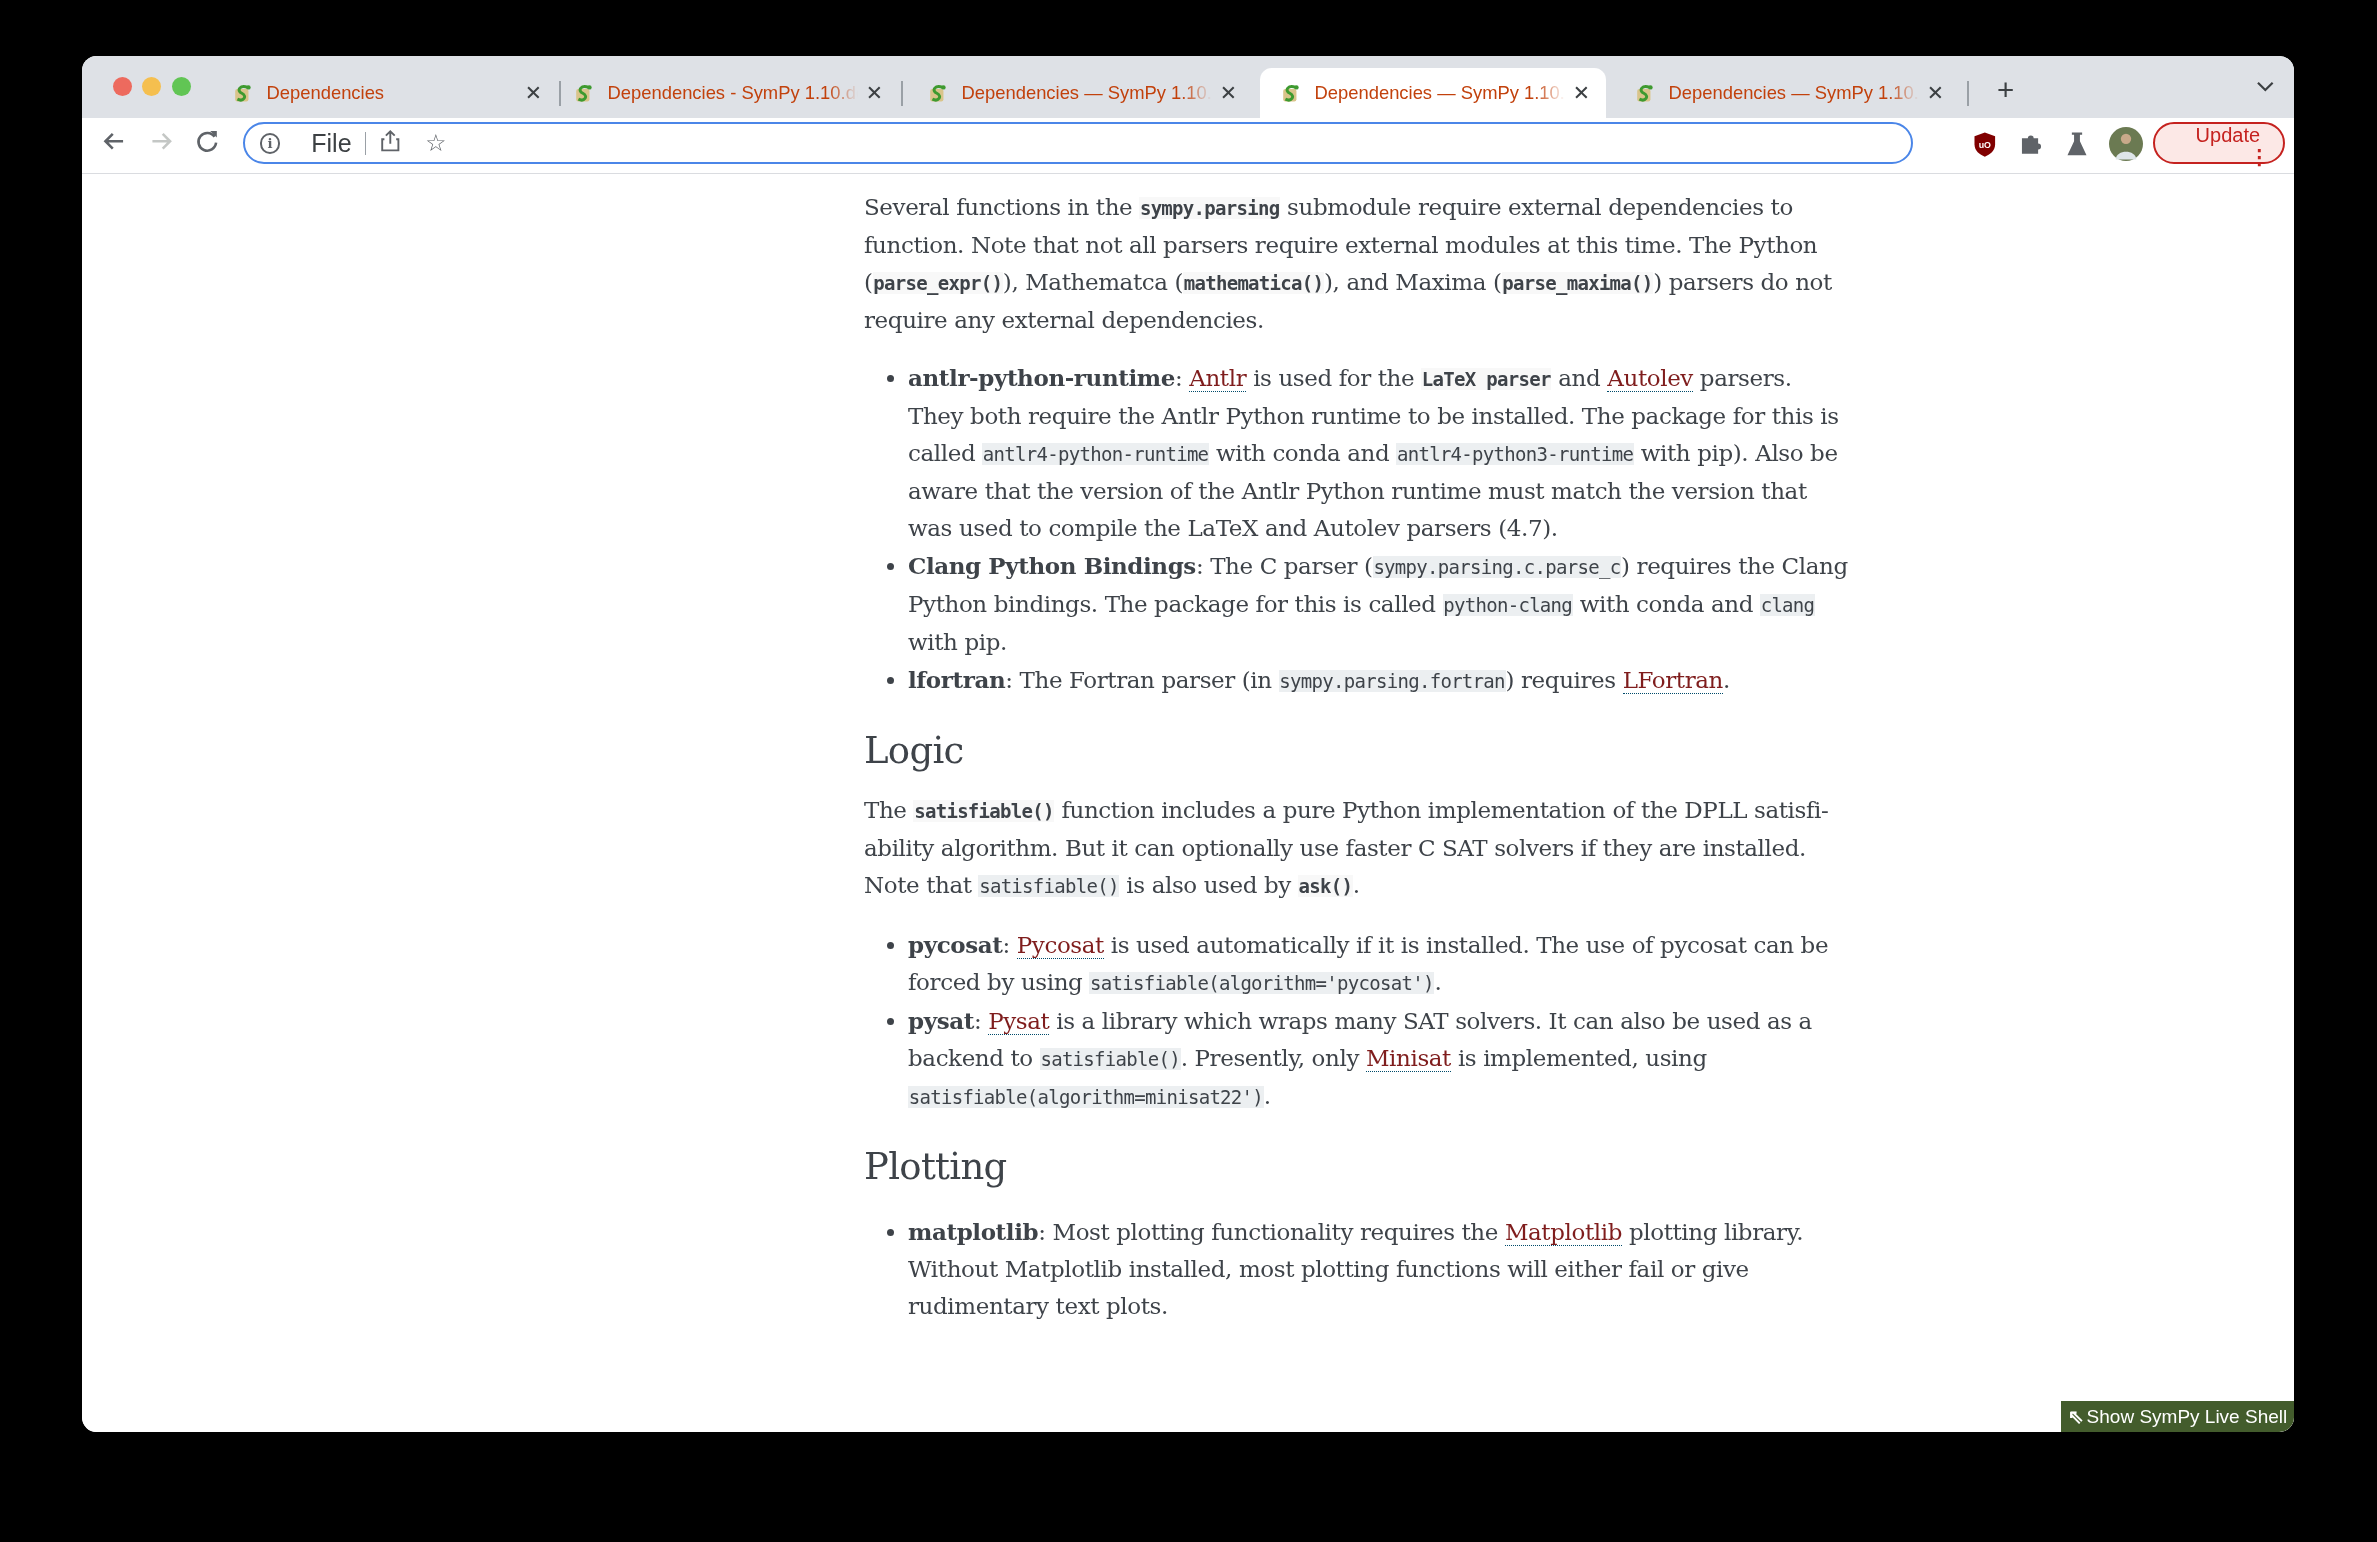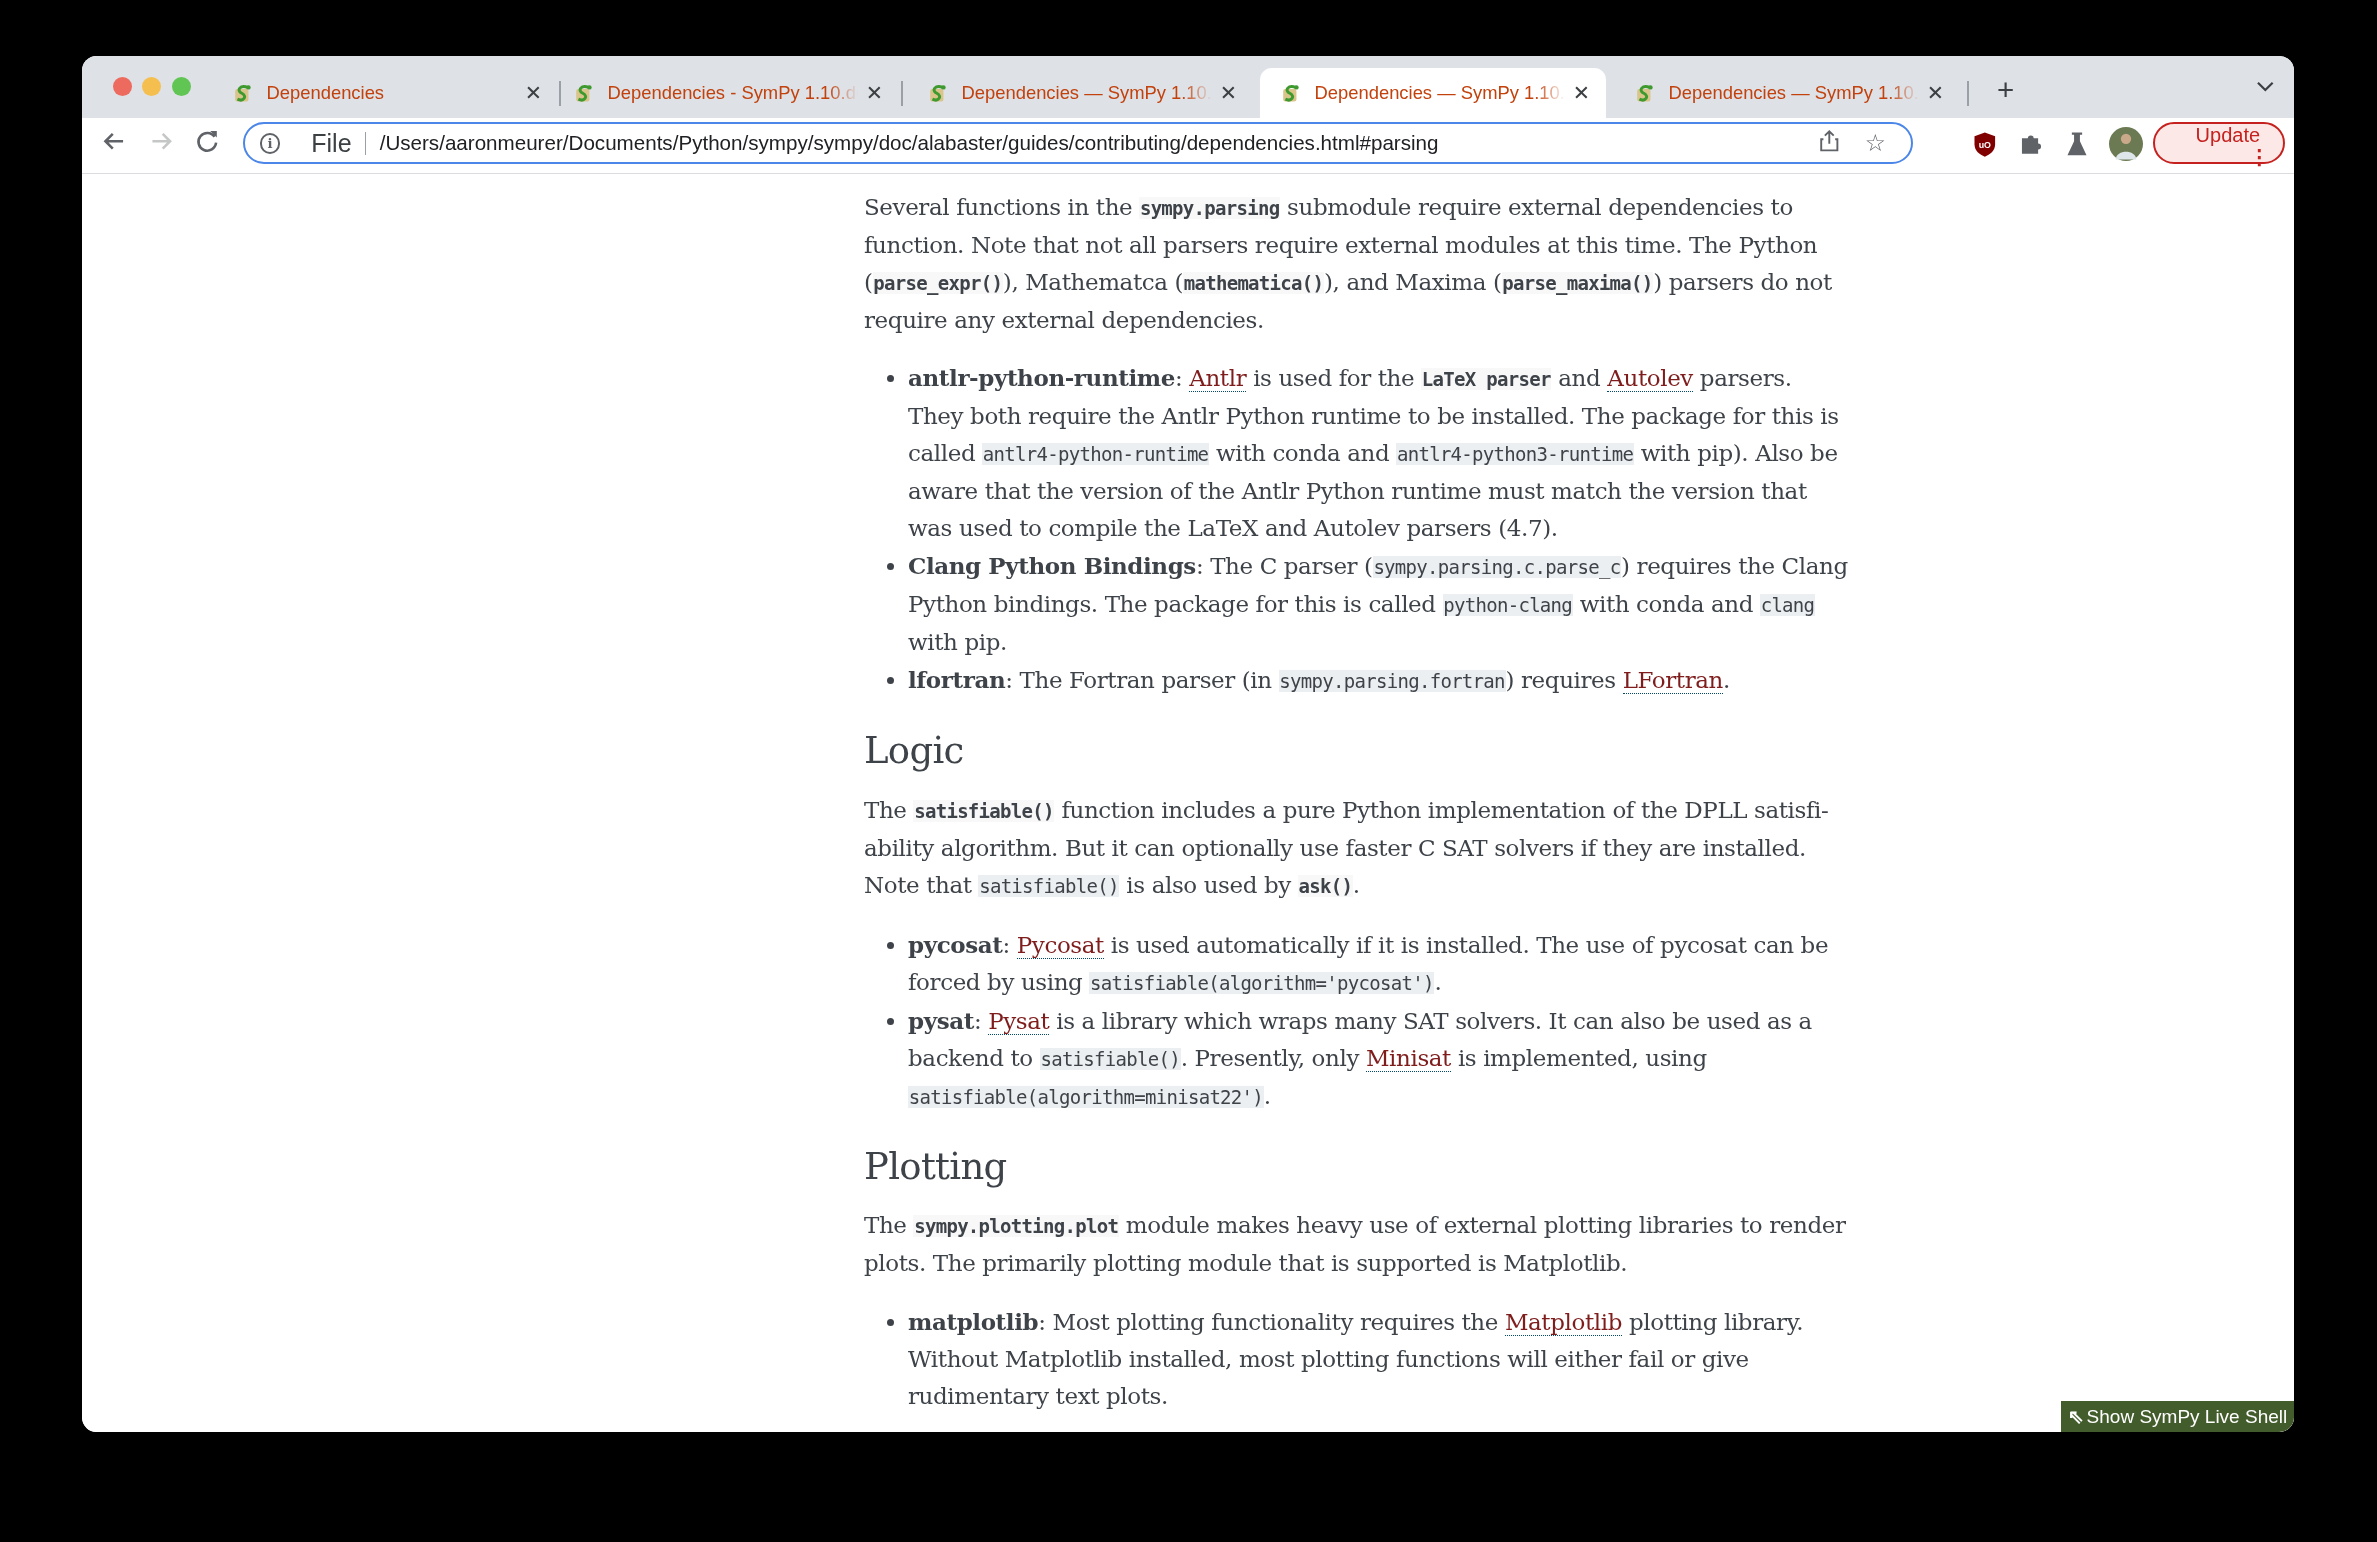--- a/index.html
+++ b/index.html
@@ -126,21 +126,20 @@
       <svg width="26.5" height="26.5" viewBox="0 0 36 36">
           <path d="M28 12 A12 12 0 1 0 30 20" stroke="#5f6368" stroke-width="3.5" fill="none"></path>
           <path d="M22 4 L31 4 L31 13 Z" fill="#5f6368"></path>
         </svg>
     </div>
 
     <div class="omnibox">
       <div class="omni-info">i</div>
       <span class="omni-file">File</span>
       <span class="omni-sep"></span>
-      <span class="omni-url">/Users/aaronmeurer/Documents/Python/sympy/sympy/doc/alabaster/guides/contributing/dependencies.html#parsing</span>
       <span class="omni-icon">
         <svg width="20.6" height="23.6" viewBox="0 0 28 32">
             <path d="M14 3 V20 M8 9 L14 3 L20 9 M6 14 H3 V29 H25 V14 H22" stroke="#5f6368" stroke-width="2.6" fill="none"></path>
           </svg>
       </span>
       <span class="omni-icon">☆</span>
     </div>
 
     <div class="ext" style="left:1891px">
       <svg width="23.6" height="26.5" viewBox="0 0 32 36">
@@ -184,21 +183,20 @@
       <section style="margin-top:25px;">
         <h2>Logic</h2>
         <p style="margin-top:14.7px;">The <code class="b">satisfiable()</code> function includes a pure Python implementation of the DPLL satisfi­ability algorithm. But it can optionally use faster C SAT solvers if they are installed. Note that <code>satisfiable()</code> is also used by <code class="b">ask()</code>.</p>
         <ul style="margin-top:20.6px;">
             <li><strong>pycosat</strong>: <a>Pycosat</a> is used automatically if it is installed. The use of pycosat can be forced by using <code>satisfiable(algorithm='pycosat')</code>.</li>
             <li><strong>pysat</strong>: <a>Pysat</a> is a library which wraps many SAT solvers. It can also be used as a backend to <code>satisfiable()</code>. Presently, only <a>Minisat</a> is implemented, using <code>satisfiable(algorithm=minisat22')</code>.</li>
           </ul>
       </section>
       <section style="margin-top:25px;">
         <h2>Plotting</h2>
-        <p style="margin-top:14.7px;">The <code class="b">sympy.plotting.plot</code> module makes heavy use of external plotting libraries to ren­der plots. The primarily plotting module that is supported is Matplotlib.</p>
         <ul style="margin-top:20.6px;">
             <li><strong>matplotlib</strong>: Most plotting functionality requires the <a>Matplotlib</a> plotting library. Without Matplotlib installed, most plotting functions will either fail or give rudimentary text plots.</li>
           </ul>
       </section>
     </div>
 
     <div class="live-shell">
       <span style="font-weight:bold;margin-right:2.9px;">⇖</span>
       <span>Show SymPy Live Shell</span>
     </div>

